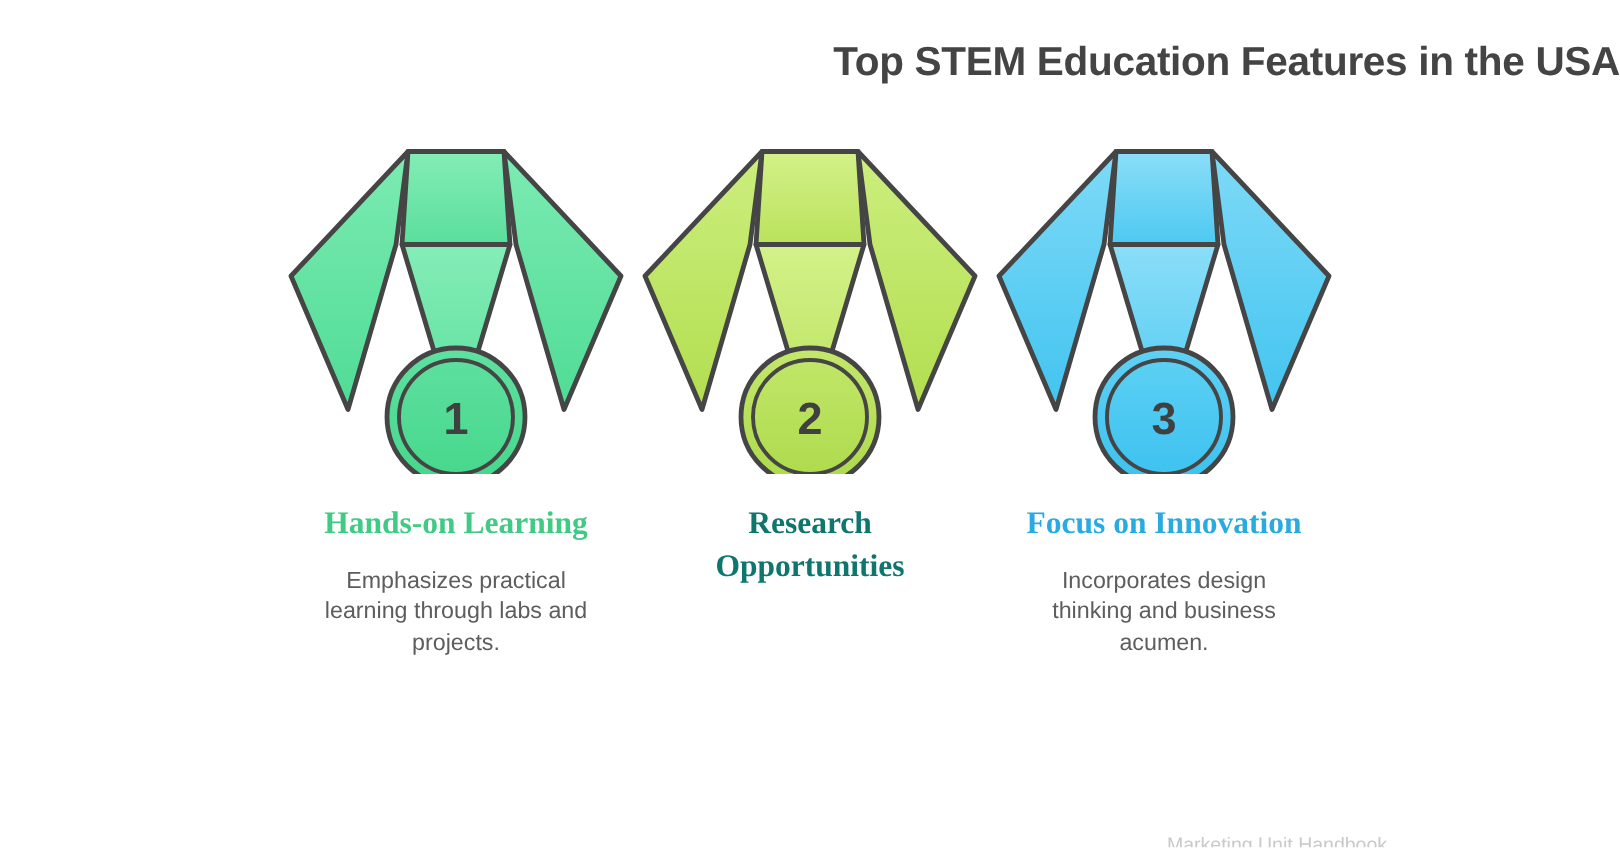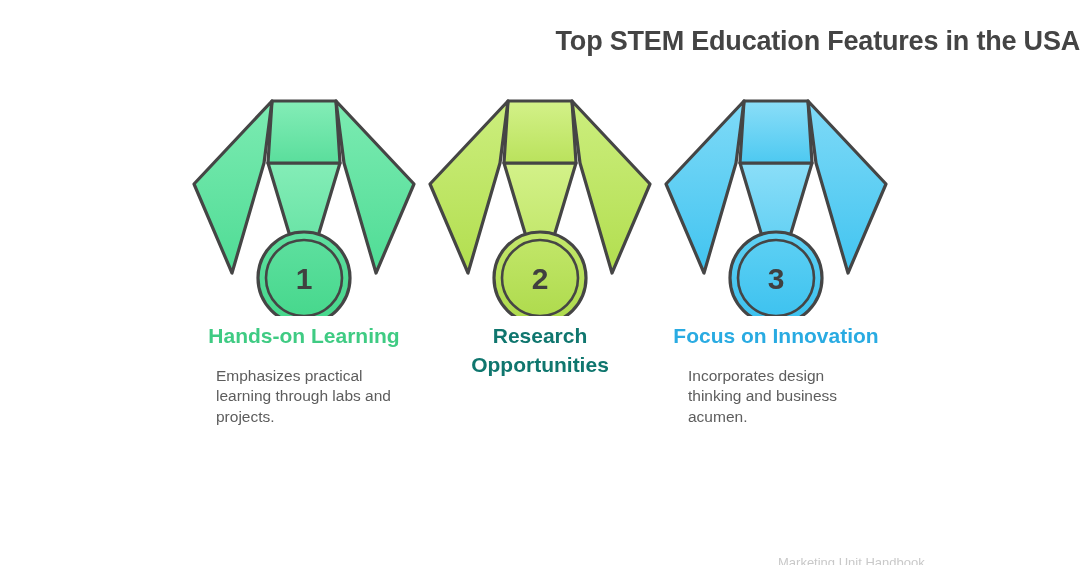--- a/index.html
+++ b/index.html
@@ -67,34 +67,35 @@
   }
 
   .medal-number {
     font-family: "Liberation Sans", sans-serif;
     font-size: 30px;
     font-weight: bold;
     fill: #404040;
   }
 
   .card-heading {
-    margin-top: 6px;
+    margin-top: 18px;
     font-size: 21px;
     font-weight: bold;
     line-height: 1.37;
     text-align: center;
     width: 210px;
+    font-family: Liberation Serif, serif;
   }
 
   .card-body {
     margin-top: 15px;
     font-size: 15.5px;
     line-height: 1.33;
     color: #5d5d5d;
-    text-align: left;
+    text-align: center;
     width: 176px;
     font-weight: normal;
   }
 
   
   .footer-clip {
     position: absolute;
     left: 778px;
     top: 556px;
     width: 230px;

